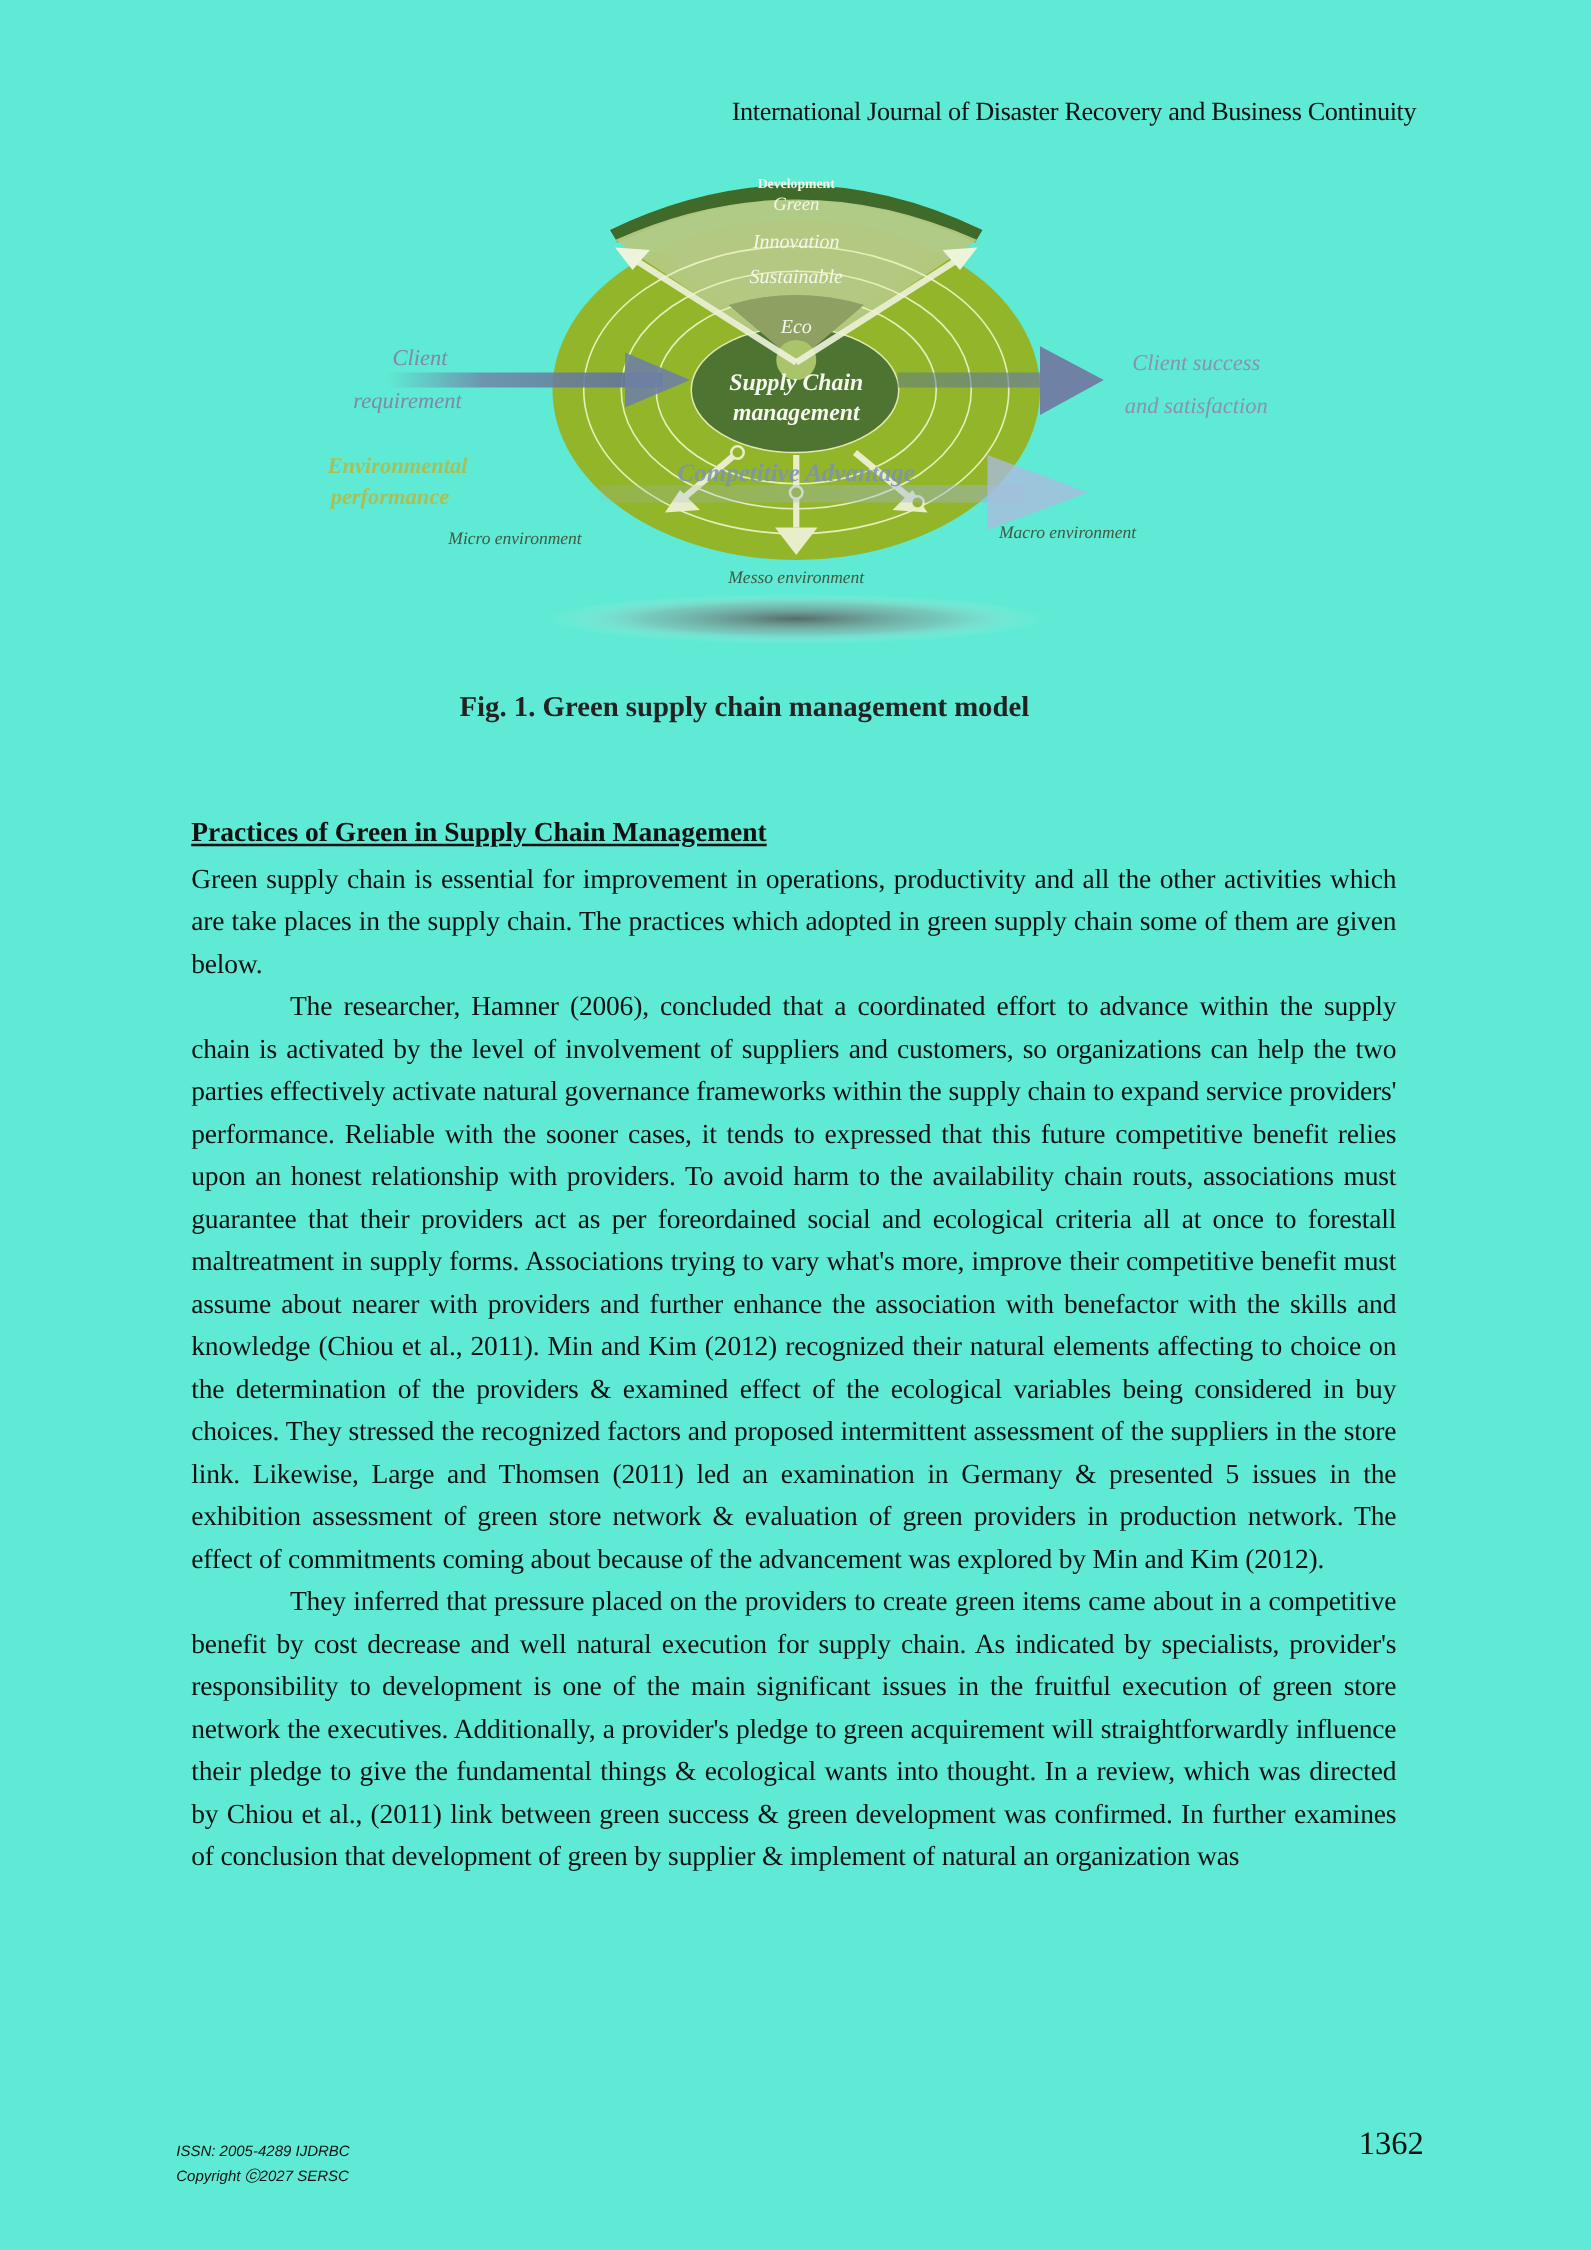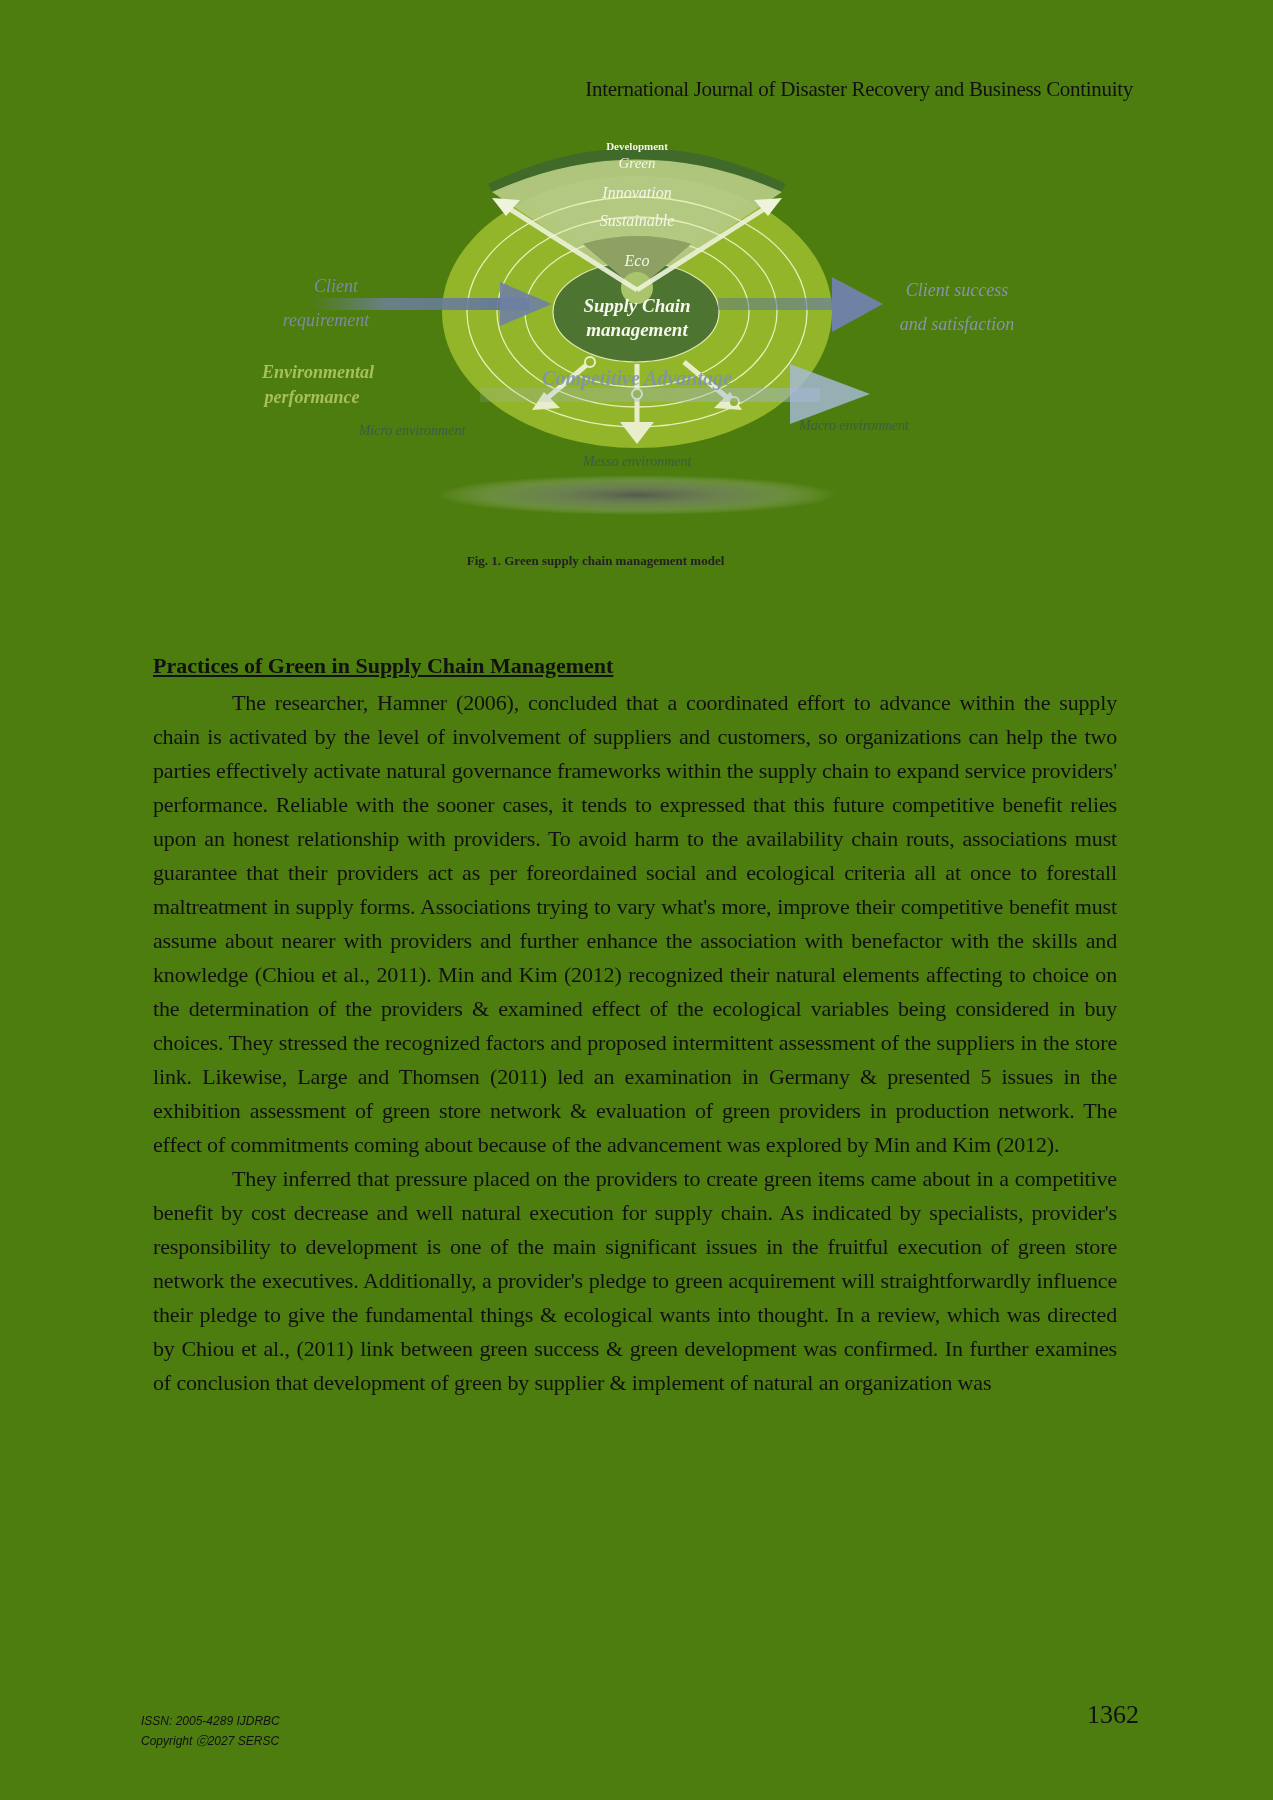--- a/index.html
+++ b/index.html
@@ -1,25 +1,25 @@
 <!DOCTYPE html>
 <html><head>
   <meta charset="utf-8">
   <style>
     html, body { margin: 0; padding: 0; background: #ffffff; }
     body { width: 1273px; height: 1800px; position: relative; overflow: hidden; }
-    .page { position: absolute; left: 0; top: 0; width: 1273px; height: 1800px; background: #4d7c0f; }
+    .page { position: absolute; left: 0; top: 0; width: 1273px; height: 1800px; background: #5eead4; }
     .serif { font-family: "Liberation Serif", "DejaVu Serif", serif; color: #111; }
     .sans { font-family: "Liberation Sans", "DejaVu Sans", sans-serif; color: #111; }
 
     .running-header { position: absolute; right: 140px; top: 76px; text-align: right; font-size: 21px; line-height: 27px; letter-spacing: -0.3px; }
 
     .figure { position: absolute; left: 240px; top: 132px; width: 820px; height: 390px; }
     .figure svg { position: absolute; left: 0; top: 0; }
-    .figure-caption { position: absolute; left: 0; top: 553px; width: 1169px; text-align: center; font-size: 13px; font-weight: bold; color: #222; padding-left: 22px; box-sizing: border-box; }
+    .figure-caption { position: absolute; left: 0; top: 553px; width: 1169px; text-align: center; font-size: 23px; font-weight: bold; color: #222; padding-left: 22px; box-sizing: border-box; }
 
     .section-heading { position: absolute; left: 153px; top: 652px; font-size: 22px; font-weight: bold; line-height: 28px; text-decoration: underline; }
 
     .body-text { position: absolute; left: 153px; top: 686px; width: 964px; font-size: 22px; line-height: 34px; text-align: justify; letter-spacing: -0.15px; }
     .body-text p { margin: 0; }
     .body-text p.indent { text-indent: 79px; }
 
     .footer-left { position: absolute; left: 141px; top: 1711px; font-size: 12px; line-height: 20px; font-style: italic; }
     .page-number { position: absolute; left: 1087px; top: 1700px; font-size: 26px; }
   </style>
@@ -125,20 +125,21 @@
       <text x="397" y="334" text-anchor="middle" font-family="Liberation Serif, serif" font-size="14" font-style="italic" fill="#3f5a45">Messo environment</text>
       <text x="614" y="298" text-anchor="middle" font-family="Liberation Serif, serif" font-size="14" font-style="italic" fill="#3f5a45">Macro environment</text>
     </svg>
   </div>
 
   <div class="figure-caption serif">Fig. 1. Green supply chain management model</div>
 
   <div class="section-heading serif">Practices of Green in Supply Chain Management</div>
 
   <div class="body-text serif">
+    <p>Green supply chain is essential for improvement in operations, productivity and all the other activities which are take places in the supply chain. The practices which adopted in green supply chain some of them are given below.</p>
     <p class="indent">The researcher, Hamner (2006), concluded that a coordinated effort to advance within the supply chain is activated by the level of involvement of suppliers and customers, so organizations can help the two parties effectively activate natural governance frameworks within the supply chain to expand service providers' performance. Reliable with the sooner cases, it tends to expressed that this future competitive benefit relies upon an honest relationship with providers. To avoid harm to the availability chain routs, associations must guarantee that their providers act as per foreordained social and ecological criteria all at once to forestall maltreatment in supply forms. Associations trying to vary what's more, improve their competitive benefit must assume about nearer with providers and further enhance the association with benefactor with the skills and knowledge (Chiou et al., 2011). Min and Kim (2012) recognized their natural elements affecting to choice on the determination of the providers &amp; examined effect of the ecological variables being considered in buy choices. They stressed the recognized factors and proposed intermittent assessment of the suppliers in the store link. Likewise, Large and Thomsen (2011) led an examination in Germany &amp; presented 5 issues in the exhibition assessment of green store network &amp; evaluation of green providers in production network. The effect of commitments coming about because of the advancement was explored by Min and Kim (2012).</p>
     <p class="indent">They inferred that pressure placed on the providers to create green items came about in a competitive benefit by cost decrease and well natural execution for supply chain. As indicated by specialists, provider's responsibility to development is one of the main significant issues in the fruitful execution of green store network the executives. Additionally, a provider's pledge to green acquirement will straightforwardly influence their pledge to give the fundamental things &amp; ecological wants into thought. In a review, which was directed by Chiou et al., (2011) link between green success &amp; green development was confirmed. In further examines of conclusion that development of green by supplier &amp; implement of natural an organization was</p>
   </div>
 
   <div class="footer-left sans">
     <div>ISSN: 2005-4289 IJDRBC</div>
     <div>Copyright ⓒ2027 SERSC</div>
   </div>
 
   <div class="page-number serif">1362</div>

